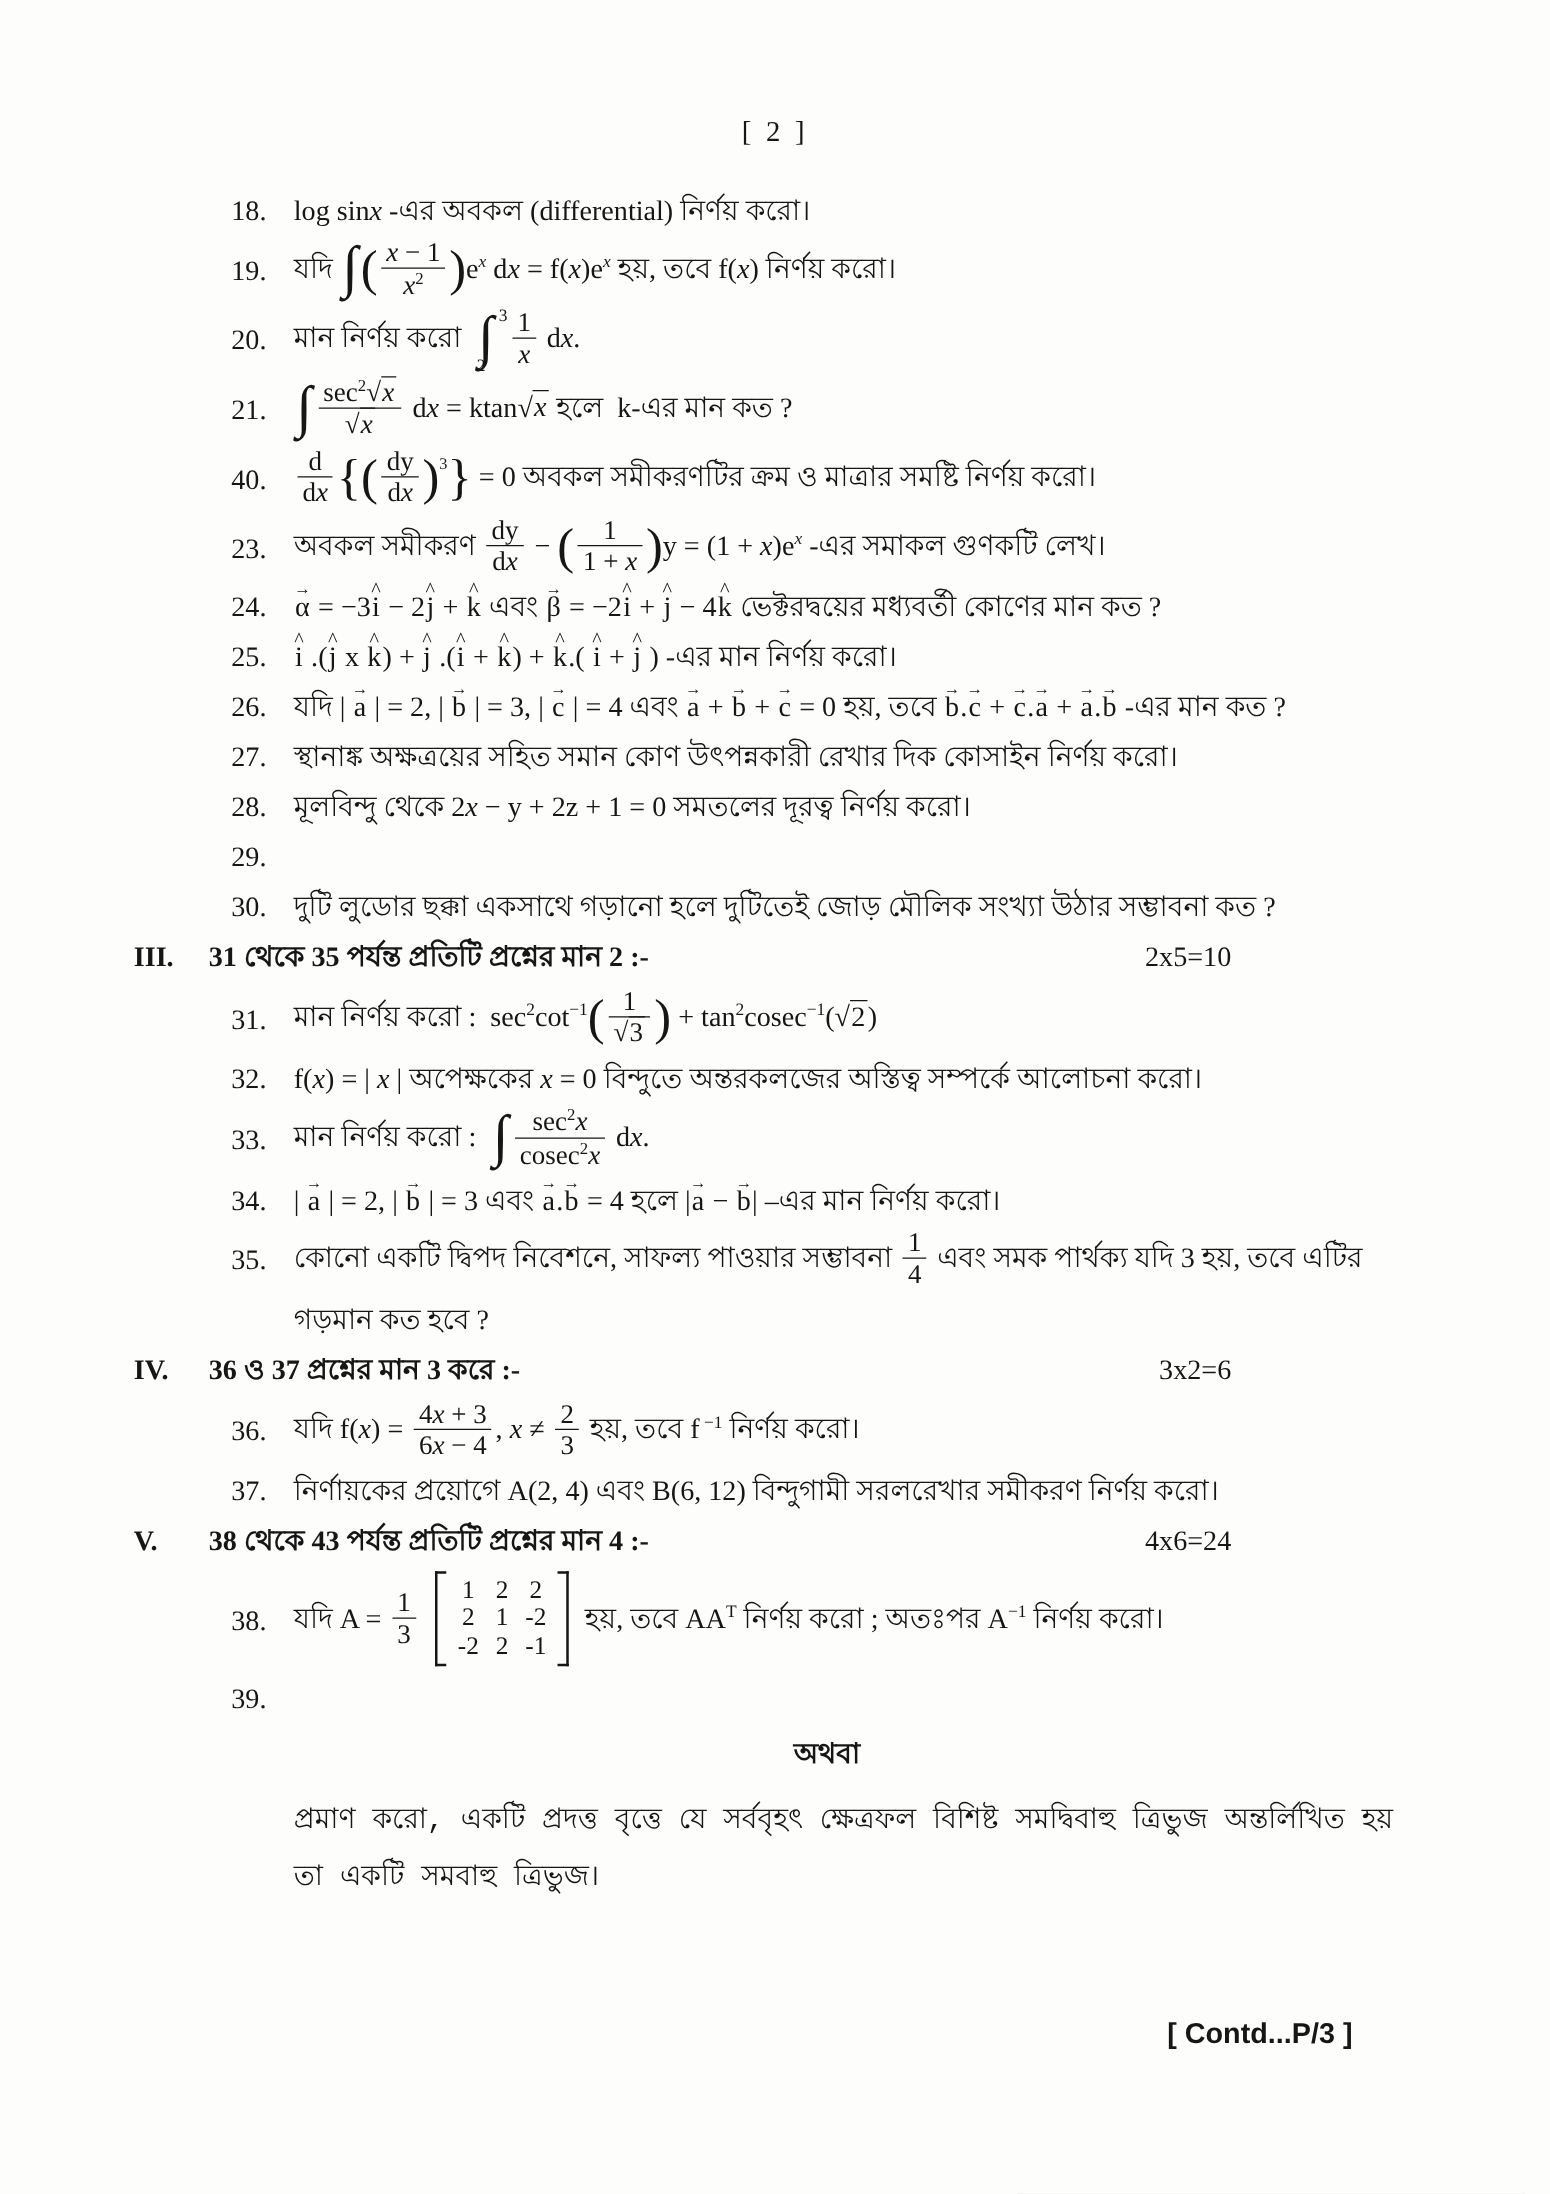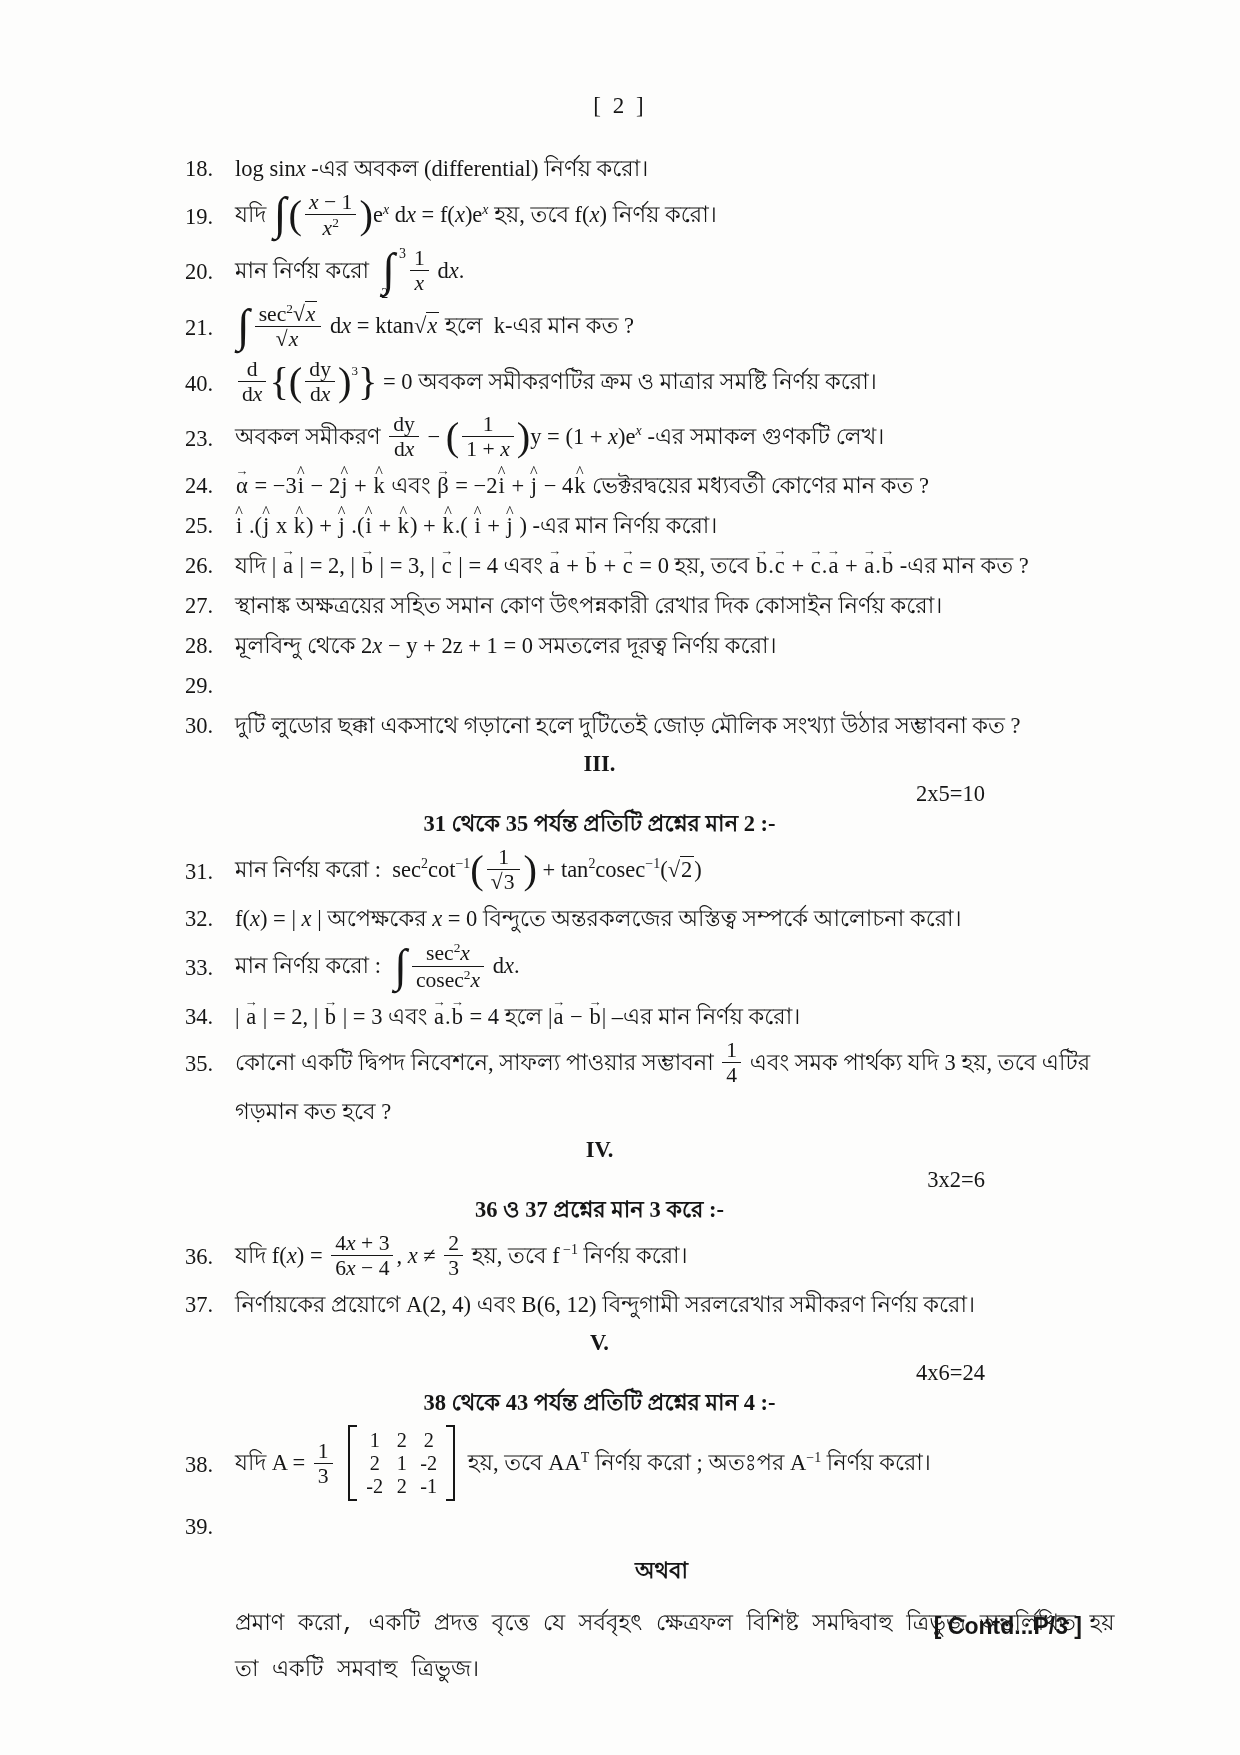--- a/index.html
+++ b/index.html
@@ -8,21 +8,21 @@
     position:relative;width:1240px;height:1755px;margin:0 auto;
     background:#fdfdfc;color:#161616;
     font-family:"Liberation Serif","DejaVu Serif",serif;
     font-size:22.5px;line-height:1.25;overflow:hidden;
   }
   .pagenum{text-align:center;padding-top:92px;font-size:23px;letter-spacing:3px;}
   .qlist{margin-top:32px;}
   .row{display:flex;align-items:center;padding-left:185px;padding-right:105px;margin-bottom:8px;min-height:32px;}
   .qnum{flex:0 0 50px;align-self:center;}
   .qbody{flex:1;}
-  .row.sec{padding-left:64px;position:relative;font-weight:bold;margin-top:6px;margin-bottom:10px;flex-direction:column;}
+  .row.sec{padding-left:107px;position:relative;font-weight:bold;margin-top:6px;margin-bottom:10px;}
   .qroman{flex:0 0 60px;}
   .sectitle{flex:1;}
   .marks{position:absolute;right:255px;top:50%;transform:translateY(-50%);font-weight:normal;}
   .center-row{text-align:center;font-weight:bold;padding-left:185px;padding-right:102px;margin:14px 0 16px;}
   .para{line-height:2.05;}
   .para-row{margin-bottom:6px;font-family:Liberation Mono, monospace;}
   .footer{
     position:absolute;top:1612px;right:158px;font-weight:bold;
     font-family:"Liberation Sans","DejaVu Sans",sans-serif;font-size:23px;
   }

